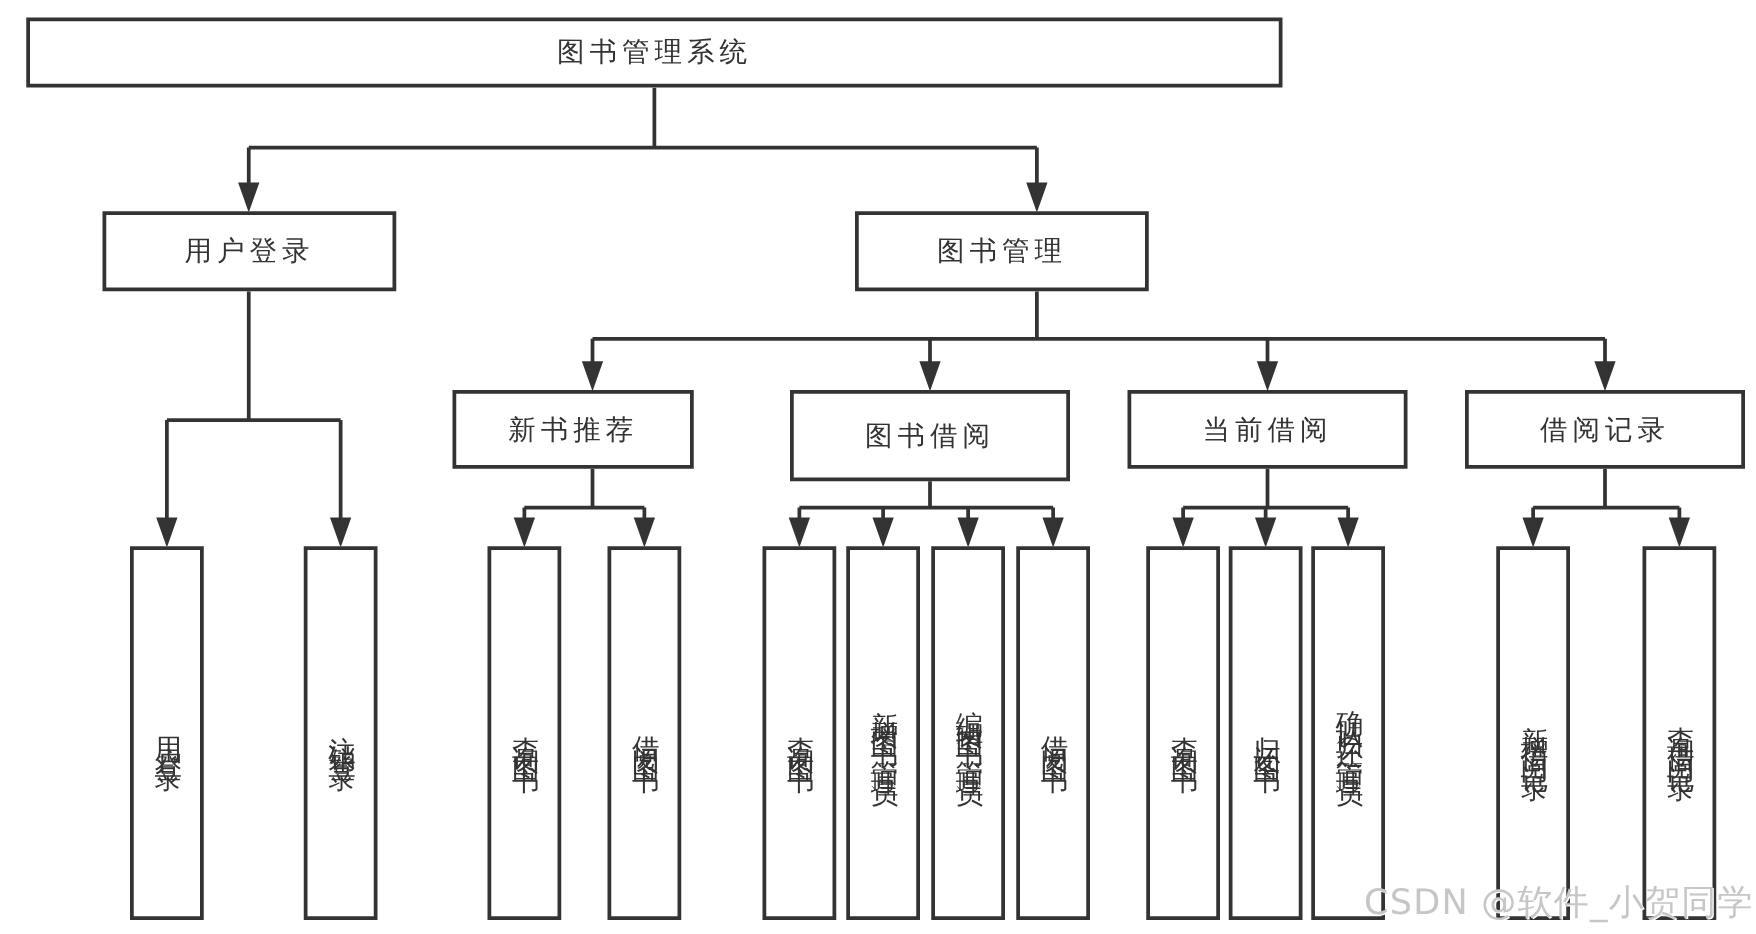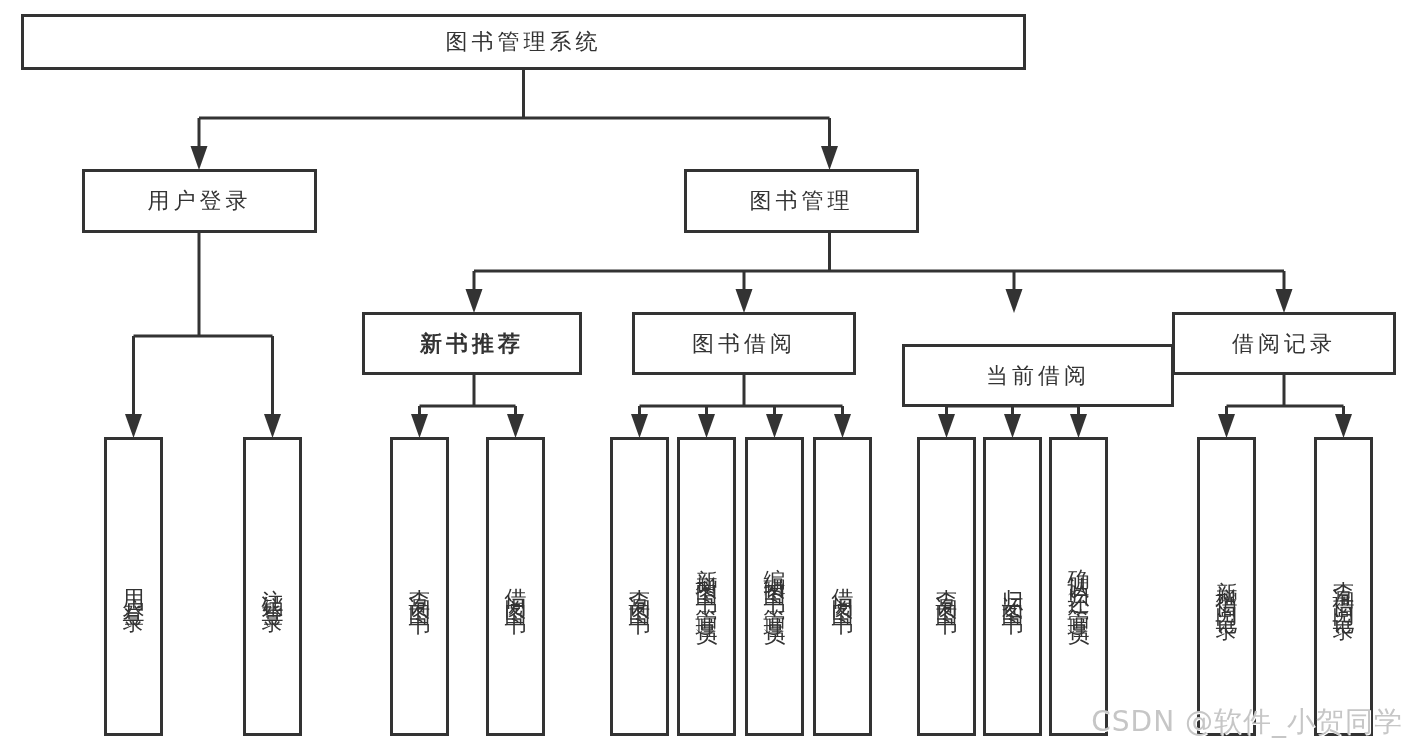--- a/index.html
+++ b/index.html
@@ -122,27 +122,27 @@
     <span class="h-label">图书管理系统</span>
   </div>
 
   <div class="box" style="left:82px;top:169px;width:235px;height:64px;">
     <span class="h-label">用户登录</span>
   </div>
   <div class="box" style="left:684px;top:169px;width:235px;height:64px;">
     <span class="h-label">图书管理</span>
   </div>
 
-  <div class="box" style="left:362px;top:312px;width:220px;height:63px;font-weight:bold;">
+  <div class="box" style="left:362px;top:312px;width:193px;height:63px;">
     <span class="h-label">新书推荐</span>
   </div>
-  <div class="box" style="left:632px;top:312px;width:224px;height:63px;">
+  <div class="box" style="left:632px;top:312px;width:224px;height:73px;">
     <span class="h-label">图书借阅</span>
   </div>
-  <div class="box" style="left:902px;top:312px;width:272px;height:63px;margin-top:32px;">
+  <div class="box" style="left:902px;top:312px;width:224px;height:63px;">
     <span class="h-label">当前借阅</span>
   </div>
   <div class="box" style="left:1172px;top:312px;width:224px;height:63px;">
     <span class="h-label">借阅记录</span>
   </div>
 
   <div class="box v" style="left:104px;">
     <span class="v-label">用户登录</span>
   </div>
   <div class="box v" style="left:243px;">

